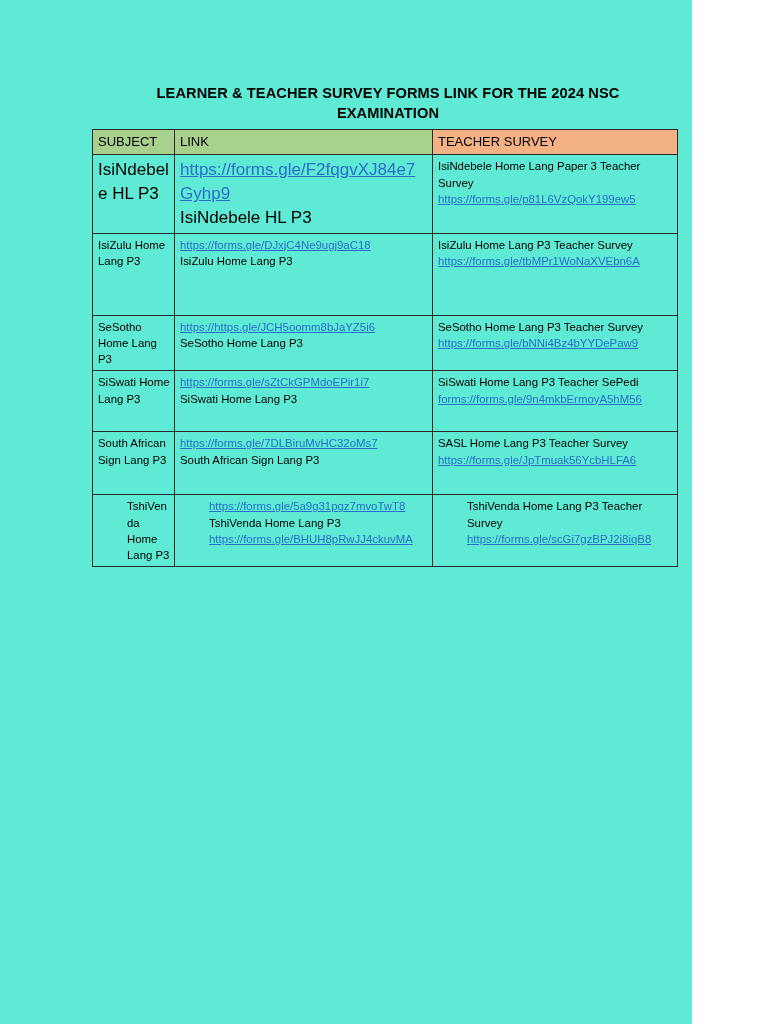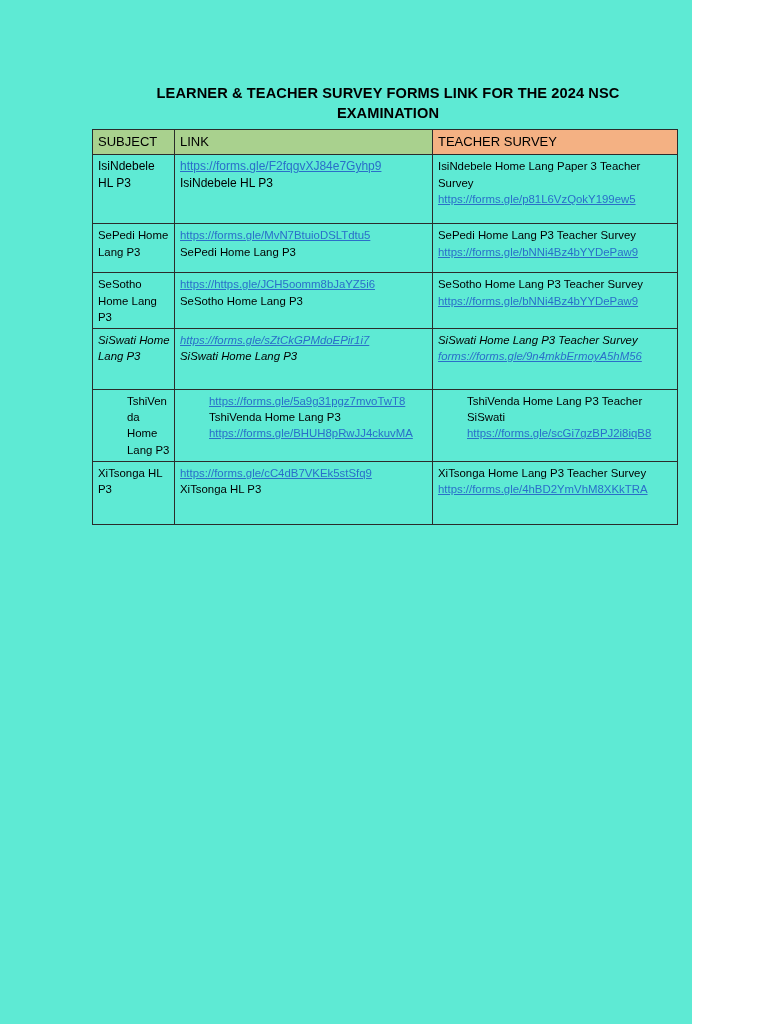--- a/index.html
+++ b/index.html
@@ -67,30 +67,30 @@
     color: #2a6fc9;
     text-decoration: underline;
     display: inline;
     word-break: break-all;
   }
   .plain { color: #000000; }
   .blk { display: block; }
   .gap { display: block; height: 13px; }
 
   
-  tr.row-first td { font-size: 12px; line-height: 1.4; }
+  tr.row-first td { font-size: 17px; line-height: 1.4; }
   tr.row-first td.cell-teacher { font-size: 11.4px; line-height: 1.42; border-radius: 32px; }
 
   tr.row-isindebele td { height: 62px; }
   tr.row-isixhosa  td { height: 65px; }
   tr.row-isizulu   td { height: 75px; }
   tr.row-sepedi    td { height: 42px; }
   tr.row-sesotho   td { height: 42px; }
   tr.row-setswana  td { height: 66px; }
-  tr.row-siswati   td { height: 54px; font-style: italic; }
+  tr.row-siswati   td { height: 54px; }
   tr.row-sasl      td { height: 56px; }
   tr.row-tshivenda td { height: 56px; padding-left: 34px; }
   tr.row-xitsonga  td { height: 56px; }
 </style>
 </head>
 <body>
 
 <div class="page">
 
   <div class="doc-title">LEARNER &amp; TEACHER SURVEY FORMS LINK FOR THE 2024 NSC EXAMINATION</div>
@@ -116,32 +116,32 @@
           <span class="lnk blk">https://forms.gle/F2fqgvXJ84e7Gyhp9</span>
           <span class="plain blk">IsiNdebele HL P3</span>
         </td>
         <td class="cell-teacher">
           <span class="plain blk">IsiNdebele Home Lang Paper 3 Teacher Survey</span>
           <span class="lnk blk">https://forms.gle/p81L6VzQokY199ew5</span>
         </td>
       </tr>
 
 
-
-      <tr class="row-sepedi">
-        <td class="cell-subject">SePedi Home Lang P3</td>
+      <tr class="row-isizulu">
+        <td class="cell-subject">IsiZulu Home Lang P3</td>
         <td class="cell-link">
-          <span class="lnk blk">https://forms.gle/MvN7BtuioDSLTdtu5</span>
-          <span class="plain blk">SePedi Home Lang P3</span>
+          <span class="lnk blk">https://forms.gle/DJxjC4Ne9ugj9aC18</span>
+          <span class="plain blk">IsiZulu Home Lang P3</span>
         </td>
         <td class="cell-teacher">
-          <span class="plain blk">SePedi Home Lang P3 Teacher Survey</span>
-          <span class="lnk blk">https://forms.gle/bNNi4Bz4bYYDePaw9</span>
+          <span class="plain blk">IsiZulu Home Lang P3 Teacher Survey</span>
+          <span class="lnk blk">https://forms.gle/tbMPr1WoNaXVEbn6A</span>
         </td>
       </tr>
+
 
       <tr class="row-sesotho">
         <td class="cell-subject">SeSotho Home Lang P3</td>
         <td class="cell-link">
           <span class="lnk blk">https://https.gle/JCH5oomm8bJaYZ5i6</span>
           <span class="plain blk">SeSotho Home Lang P3</span>
         </td>
         <td class="cell-teacher">
           <span class="plain blk">SeSotho Home Lang P3 Teacher Survey</span>
           <span class="lnk blk">https://forms.gle/bNNi4Bz4bYYDePaw9</span>
@@ -149,46 +149,46 @@
       </tr>
 
 
       <tr class="row-siswati">
         <td class="cell-subject">SiSwati Home Lang P3</td>
         <td class="cell-link">
           <span class="lnk blk">https://forms.gle/sZtCkGPMdoEPir1i7</span>
           <span class="plain blk">SiSwati Home Lang P3</span>
         </td>
         <td class="cell-teacher">
-          <span class="plain blk">SiSwati Home Lang P3 Teacher Survey</span>
+          <span class="plain blk">SiSwati Home Lang P3 Teacher SePedi</span>
           <span class="lnk blk">forms://forms.gle/9n4mkbErmoyA5hM56</span>
         </td>
       </tr>
 
+      <tr class="row-sasl">
+        <td class="cell-subject">South African Sign Lang P3</td>
+        <td class="cell-link">
+          <span class="lnk blk">https://forms.gle/7DLBiruMvHC32oMs7</span>
+          <span class="plain blk">South African Sign Lang P3</span>
+        </td>
+        <td class="cell-teacher">
+          <span class="plain blk">SASL Home Lang P3 Teacher Survey</span>
+          <span class="lnk blk">https://forms.gle/JpTmuak56YcbHLFA6</span>
+        </td>
+      </tr>
 
       <tr class="row-tshivenda">
         <td class="cell-subject">TshiVenda Home Lang P3</td>
         <td class="cell-link">
           <span class="lnk blk">https://forms.gle/5a9g31pgz7mvoTwT8</span>
           <span class="plain blk">TshiVenda Home Lang P3</span>
           <span class="lnk blk">https://forms.gle/BHUH8pRwJJ4ckuvMA</span>
         </td>
         <td class="cell-teacher">
-          <span class="plain blk">TshiVenda Home Lang P3 Teacher SiSwati</span>
+          <span class="plain blk">TshiVenda Home Lang P3 Teacher Survey</span>
           <span class="lnk blk">https://forms.gle/scGi7gzBPJ2i8iqB8</span>
         </td>
       </tr>
 
-      <tr class="row-xitsonga">
-        <td class="cell-subject">XiTsonga HL P3</td>
-        <td class="cell-link">
-          <span class="lnk blk">https://forms.gle/cC4dB7VKEk5stSfq9</span>
-          <span class="plain blk">XiTsonga HL P3</span>
-        </td>
-        <td class="cell-teacher">
-          <span class="plain blk">XiTsonga Home Lang P3 Teacher Survey</span>
-          <span class="lnk blk">https://forms.gle/4hBD2YmVhM8XKkTRA</span>
-        </td>
-      </tr>
 
     </tbody>
   </table>
 </div>
 
 </body></html>

